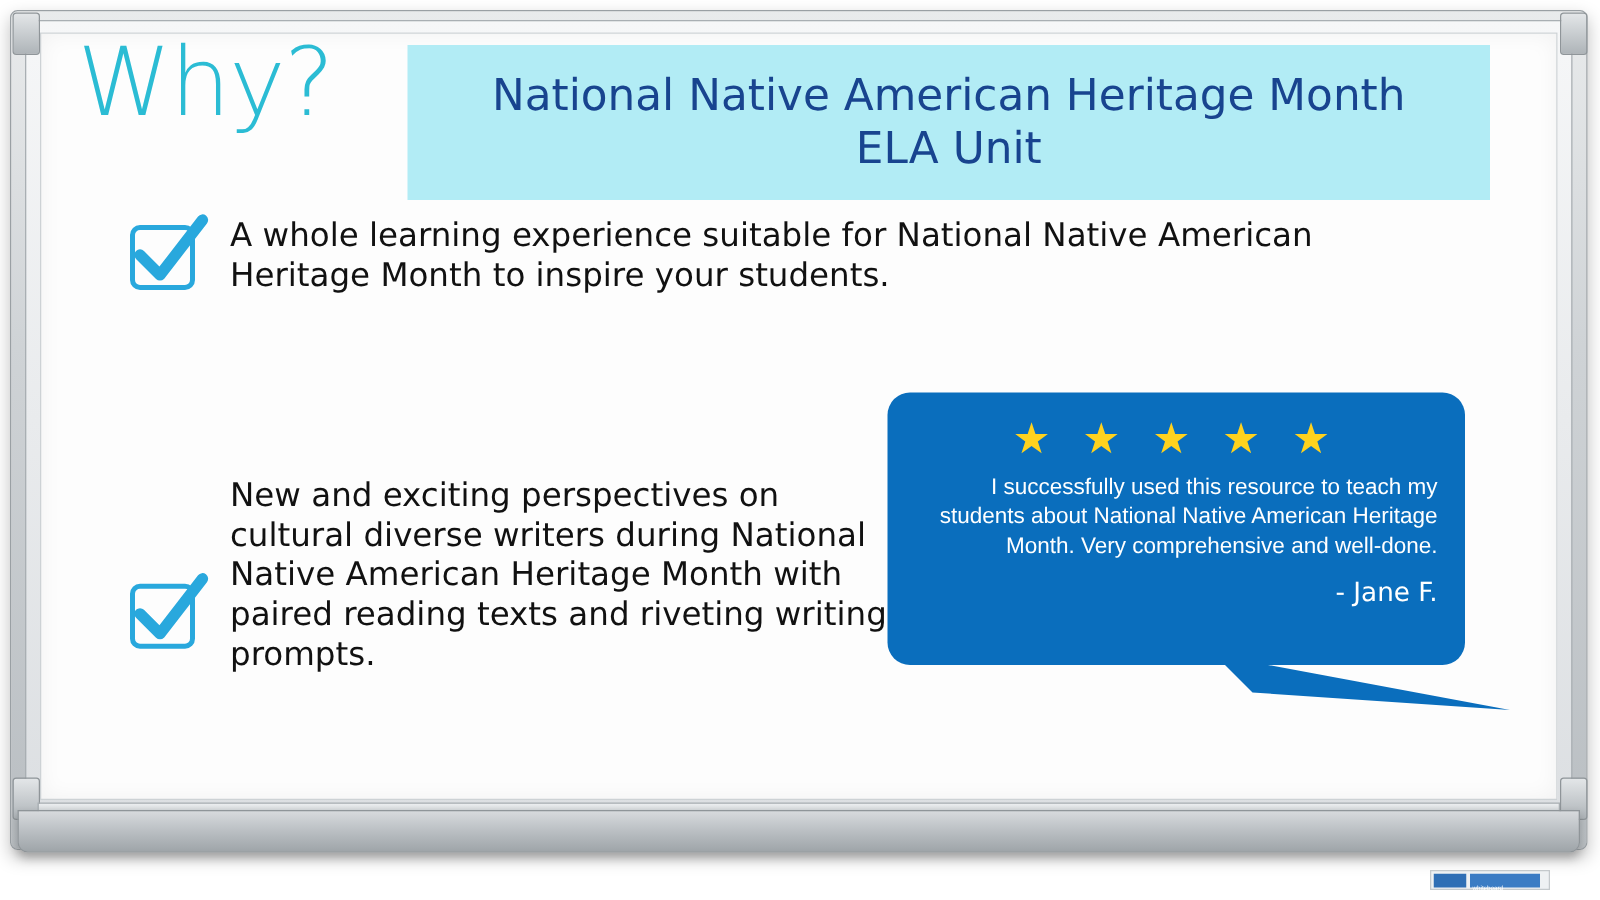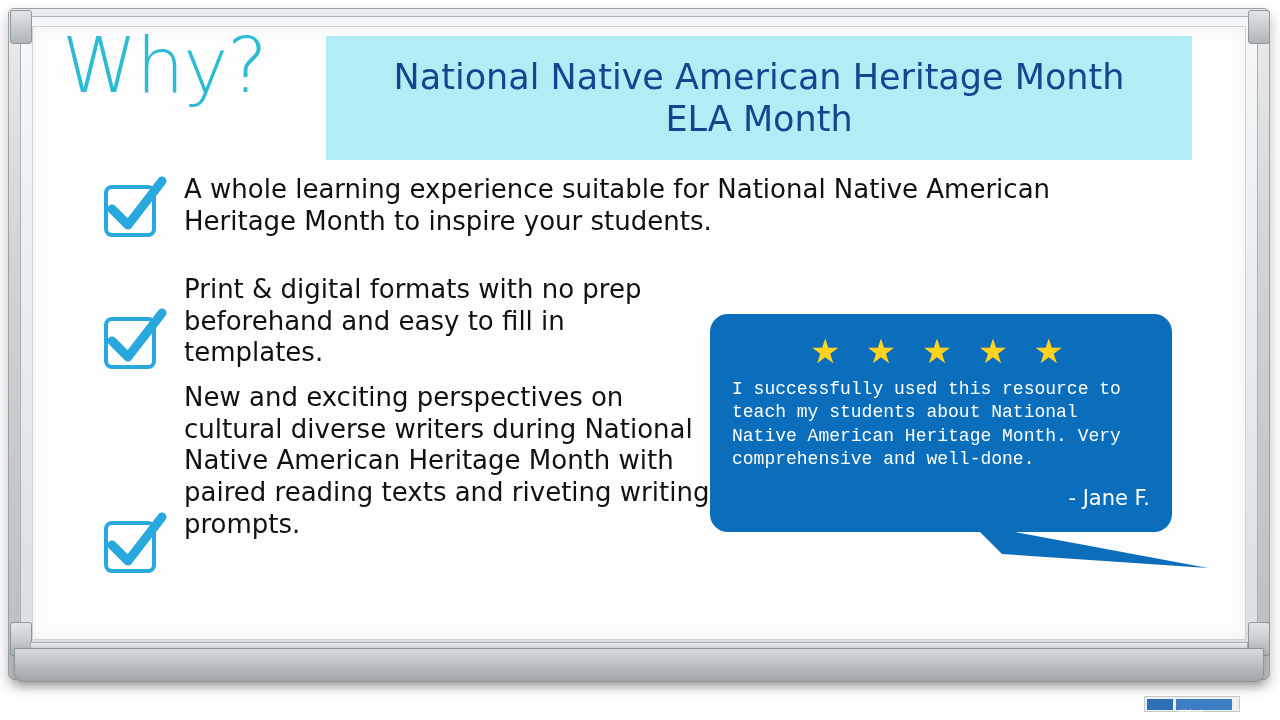--- a/index.html
+++ b/index.html
@@ -123,21 +123,21 @@
     line-height: 1.2;
     text-align: center;
     white-space: nowrap;
   }
   .title-line.two { font-size: 35px; }
 
   
   .bullet {
     position: absolute;
     display: flex;
-    align-items: flex-end;
+    align-items: center;
     padding-left: 36px;
   }
   .check {
     position: relative;
     width: 52px; height: 52px;
     border: 4px solid #29a8dd;
     border-radius: 8px;
     flex: 0 0 auto;
   }
   .check svg { position: absolute; left: -6px; top: -14px; }
@@ -170,24 +170,25 @@
   }
   .stars {
     text-align: center;
     color: #ffd21e;
     font-size: 34px;
     letter-spacing: 8px;
     line-height: 1;
     margin: 6px 0 10px 0;
   }
   .quote {
-    font-family: Liberation Mono, monospace;
+    font-family: Liberation Sans, sans-serif;
     font-size: 18px;
     line-height: 1.3;
     color: #ffffff;
+    text-align: right;
   }
   .author {
     font-family: "DejaVu Sans", sans-serif;
     font-size: 21px;
     text-align: right;
     margin-top: 14px;
     color: #ffffff;
   }
   .tail {
     position: absolute;
@@ -213,40 +214,32 @@
 
   <div class="tray-lip"></div>
   <div class="tray"></div>
 
   <div class="content">
 
     <div class="why">Why?</div>
 
     <div class="title-box">
       <div class="title-line one">National Native American Heritage Month</div>
-      <div class="title-line two">ELA Month</div>
+      <div class="title-line two">ELA Unit</div>
     </div>
 
     <div class="bullet b1">
       <div class="check">
         <svg width="66" height="66" viewBox="0 0 66 66" aria-hidden="true">
           <path d="M10 34 L26 50 L60 6" fill="none" stroke="#29a8dd" stroke-width="9" stroke-linecap="round" stroke-linejoin="round"></path>
         </svg>
       </div>
       <div class="btext">A whole learning experience suitable for National Native American Heritage Month to inspire your students.</div>
     </div>
 
-    <div class="bullet b2">
-      <div class="check">
-        <svg width="66" height="66" viewBox="0 0 66 66" aria-hidden="true">
-          <path d="M10 34 L26 50 L60 6" fill="none" stroke="#29a8dd" stroke-width="9" stroke-linecap="round" stroke-linejoin="round"></path>
-        </svg>
-      </div>
-      <div class="btext">Print &amp; digital formats with no prep beforehand and easy to fill in templates.</div>
-    </div>
 
     <div class="bullet b3">
       <div class="check">
         <svg width="66" height="66" viewBox="0 0 66 66" aria-hidden="true">
           <path d="M10 34 L26 50 L60 6" fill="none" stroke="#29a8dd" stroke-width="9" stroke-linecap="round" stroke-linejoin="round"></path>
         </svg>
       </div>
       <div class="btext">New and exciting perspectives on cultural diverse writers during National Native American Heritage Month with paired reading texts and riveting writing prompts.</div>
     </div>
 

